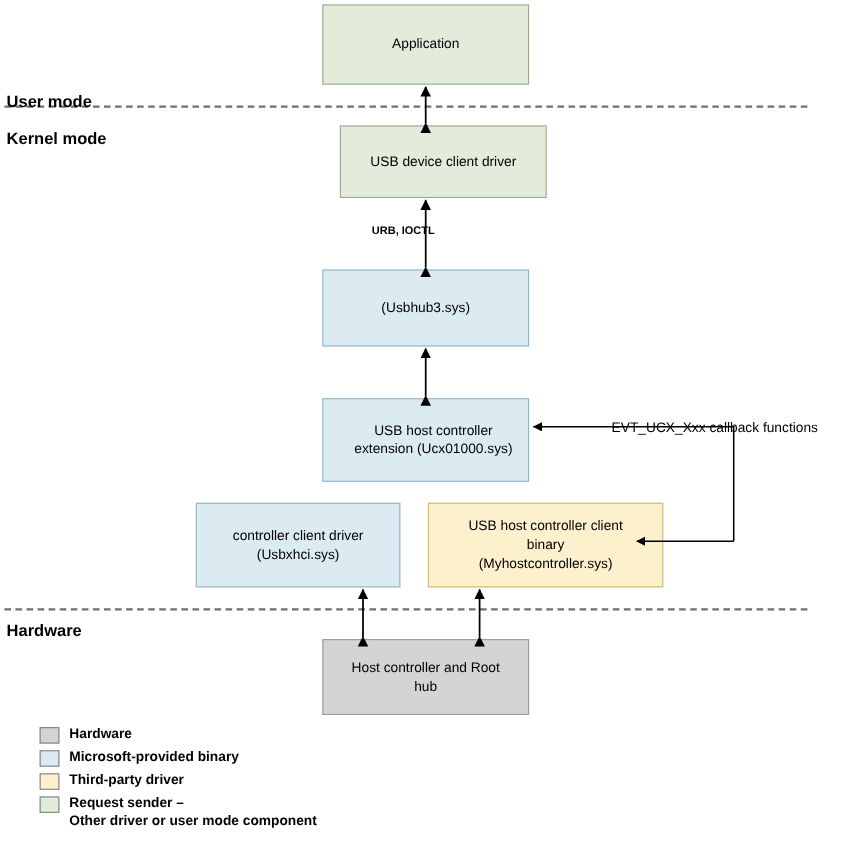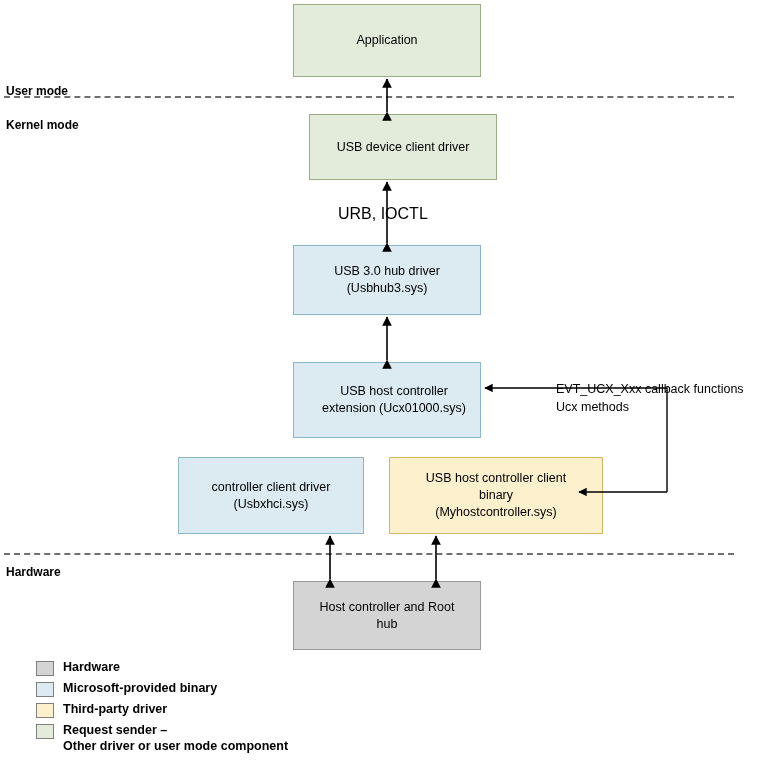--- a/index.html
+++ b/index.html
@@ -36,28 +36,29 @@
   .orange{ background: #fdf0cd; border-color: #d4b668; }
   .gray  { background: #d4d4d4; border-color: #9a9a9a; align-items: center; }
 
   .divider {
     position: absolute;
     border-top: 2px dashed #6f6f6f;
     height: 0;
   }
   .mode-label {
     position: absolute;
-    font-size: 12px;
+    font-size: 15px;
     font-weight: bold;
     white-space: nowrap;
   }
   .edge-label {
     position: absolute;
-    font-size: 16px;
+    font-size: 10px;
     white-space: nowrap;
+    font-weight: bold;
   }
   .callout {
     position: absolute;
     font-size: 12.5px;
     line-height: 1.4;
     white-space: nowrap;
   }
   svg.arrows {
     position: absolute;
     left: 0; top: 0;
@@ -102,21 +103,20 @@
   </div>
 
   <div class="box green" style="left:293px; top:114px; width:188px; height:66px;margin-left:16px;">
     <div class="inner">
       <div>USB device client driver</div>
     </div>
   </div>
 
   <div class="box blue" style="left:293px; top:245px; width:188px; height:70px;">
     <div class="inner">
-      <div>USB 3.0 hub driver</div>
       <div>(Usbhub3.sys)</div>
     </div>
   </div>
 
   <div class="box blue" style="left:293px; top:362px; width:188px; height:76px;padding-left:20px;">
     <div class="inner">
       <div>USB host controller</div>
       <div>extension (Ucx01000.sys)</div>
     </div>
   </div>
@@ -147,21 +147,20 @@
   <div class="mode-label" style="left:6px; top:84px;">User mode</div>
   <div class="mode-label" style="left:6px; top:118px;">Kernel mode</div>
 
   <div class="divider" style="left:4px; top:553px; width:730px;"></div>
   <div class="mode-label" style="left:6px; top:565px;">Hardware</div>
 
   <div class="edge-label" style="left:338px; top:205px;">URB, IOCTL</div>
 
   <div class="callout" style="left:556px; top:381px;">
     <div>EVT_UCX_Xxx callback functions</div>
-    <div>Ucx methods</div>
   </div>
 
   <svg class="arrows" viewBox="0 0 778 782">
     <defs>
       <marker id="arrowhead" markerWidth="7" markerHeight="7" refX="5.5" refY="3" orient="auto" markerUnits="strokeWidth">
         <path d="M0,0 L6,3 L0,6 z" fill="#000000"></path>
       </marker>
     </defs>
 
     <line x1="387" y1="112" x2="387" y2="79" stroke="#000" stroke-width="1.6" marker-end="url(#arrowhead)" marker-start="url(#arrowhead)"></line>

